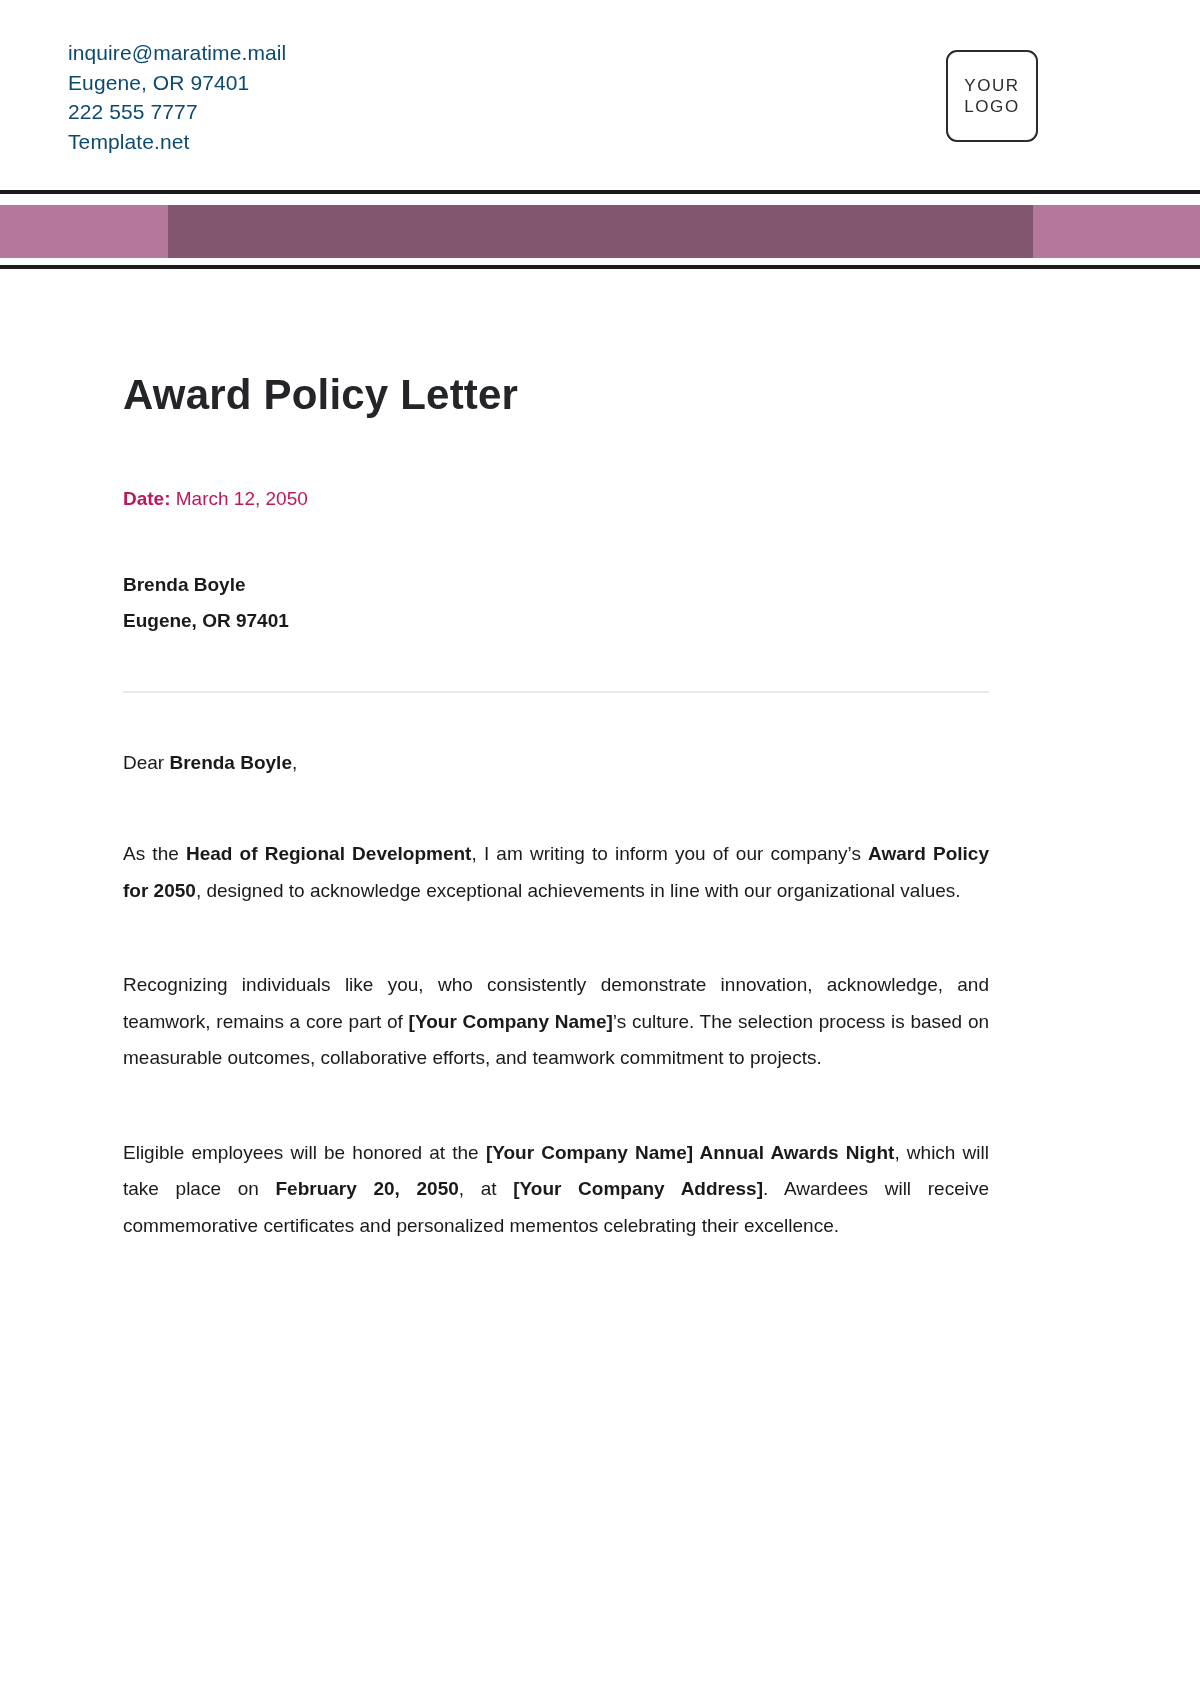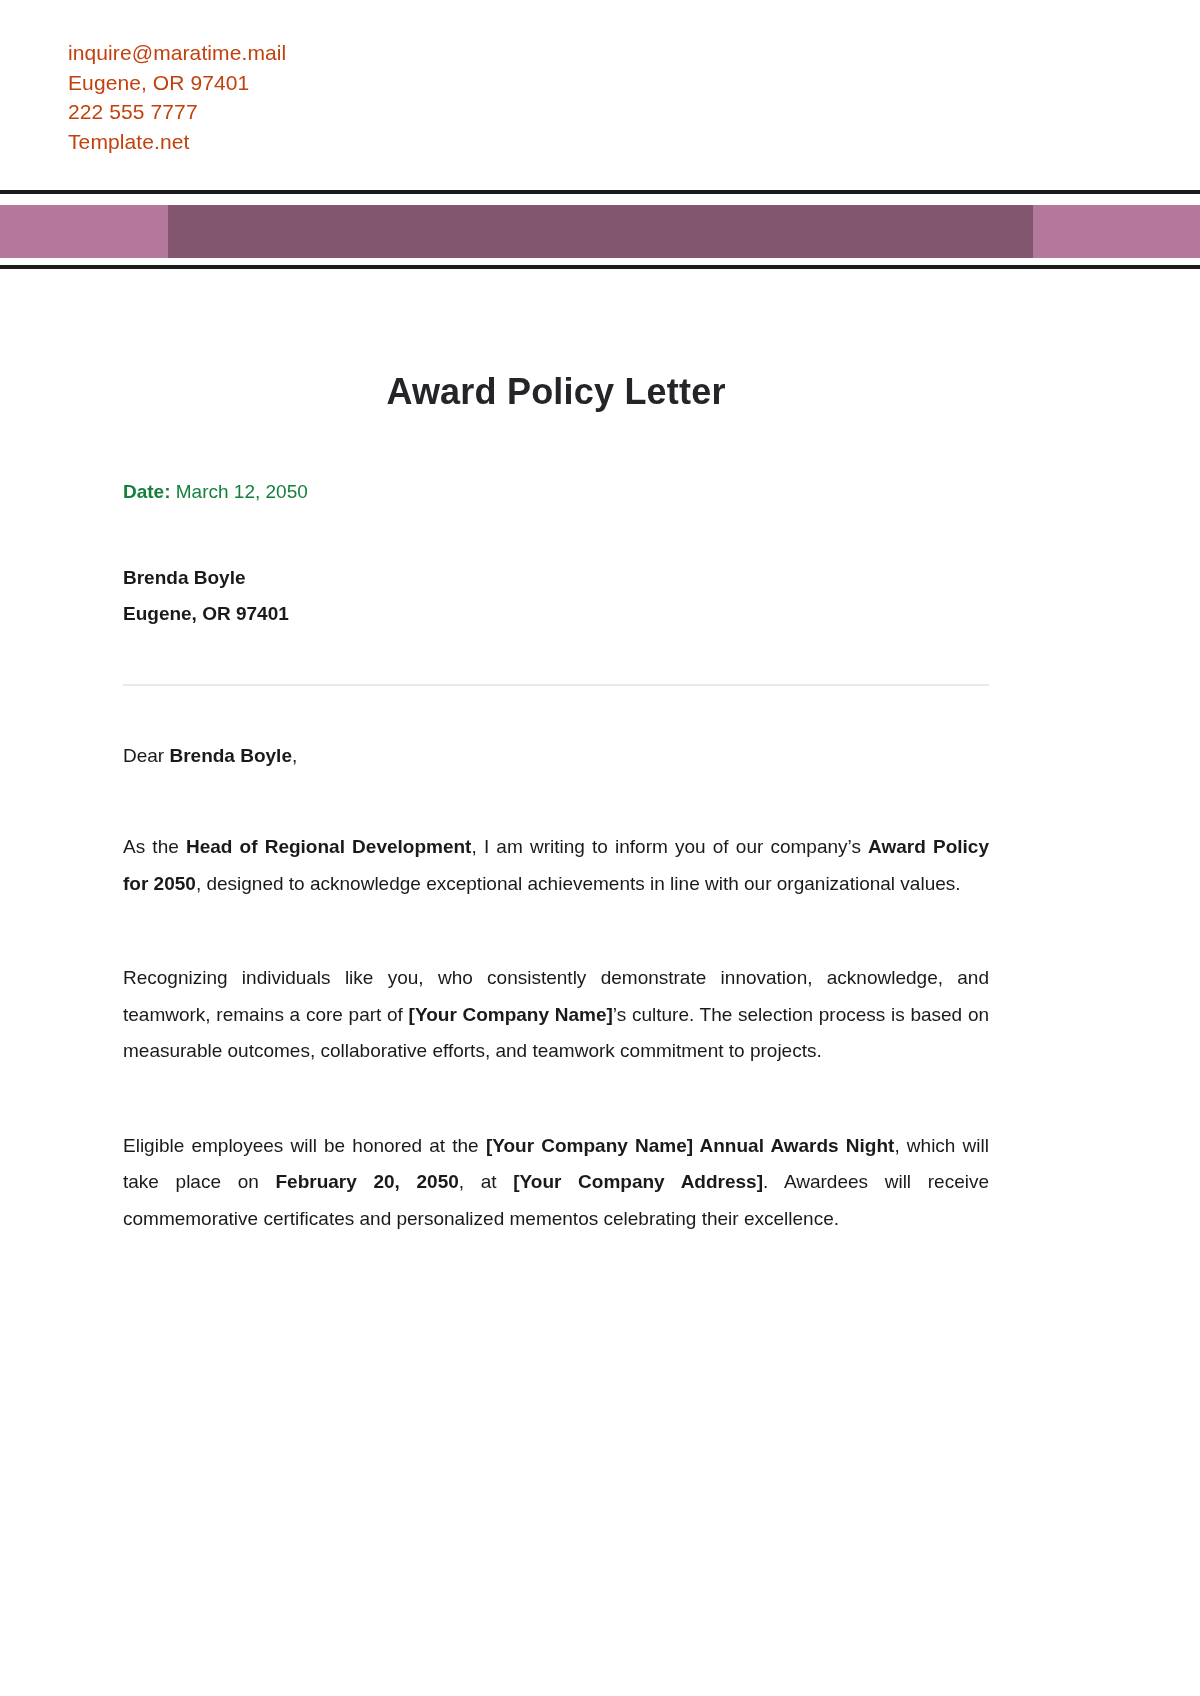--- a/index.html
+++ b/index.html
@@ -33,21 +33,21 @@
     height: 192px;
     box-sizing: border-box;
   }
 
   .contact-block {
     position: absolute;
     left: 68px;
     top: 38px;
     font-size: 21px;
     line-height: 29.5px;
-    color: #c2410c;
+    color: #0c4a6e;
     font-weight: 400;
     letter-spacing: 0.1px;
   }
   .contact-line {
     display: block;
     white-space: nowrap;
   }
 
   .logo-box {
     position: absolute;
@@ -115,34 +115,33 @@
 
   
   .content {
     position: absolute;
     left: 123px;
     top: 300px;
     width: 866px;
   }
 
   .doc-title {
-    text-align: center;
-    font-size: 36px;
+    font-size: 42px;
     font-weight: 700;
     letter-spacing: 0.2px;
     color: #232529;
     margin: 70px 0 0 0;
     line-height: 1.2;
   }
 
   .date-line {
     margin-top: 64px;
     font-size: 19px;
     line-height: 30px;
-    color: #15803d;
+    color: #be185d;
   }
   .date-label {
     font-weight: 700;
   }
   .date-value {
     font-weight: 400;
   }
 
   .recipient-block {
     margin-top: 53px;
@@ -188,20 +187,24 @@
 
   <div class="header">
 
     <div class="contact-block">
       <span class="contact-line">inquire@maratime.mail</span>
       <span class="contact-line">Eugene, OR 97401</span>
       <span class="contact-line">222 555 7777</span>
       <span class="contact-line">Template.net</span>
     </div>
 
+    <div class="logo-box">
+      <span class="logo-line">YOUR</span>
+      <span class="logo-line">LOGO</span>
+    </div>
 
   </div>
 
   <div class="rule-top"></div>
   <div class="band">
     <div class="band-seg-left"></div>
     <div class="band-seg-mid"></div>
     <div class="band-seg-right"></div>
   </div>
   <div class="rule-bottom"></div>

